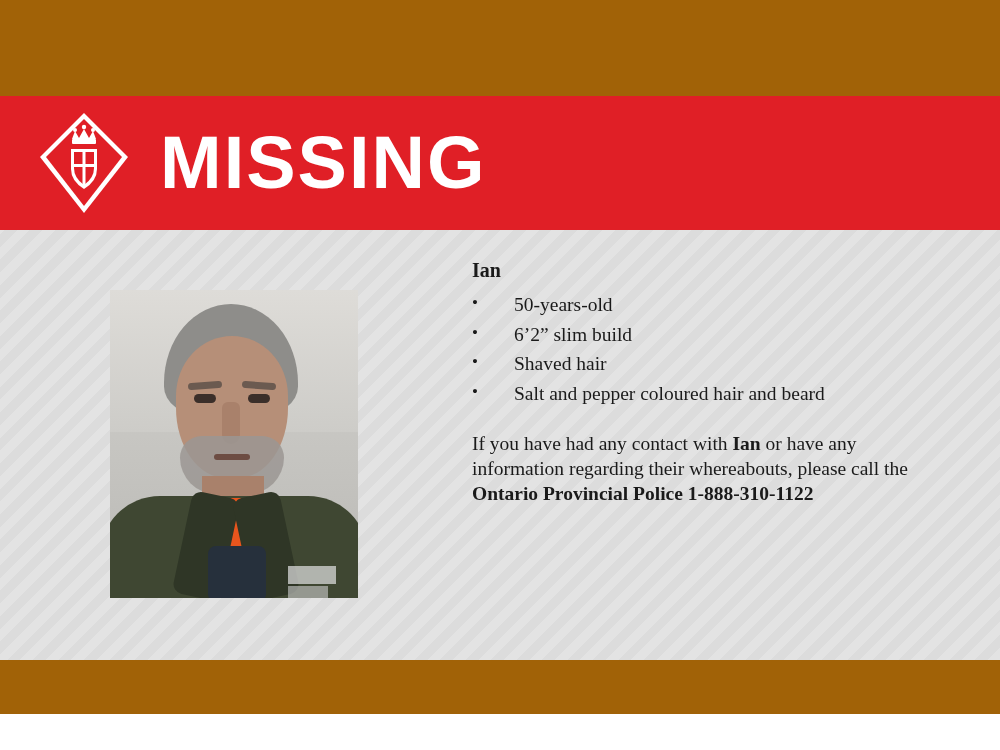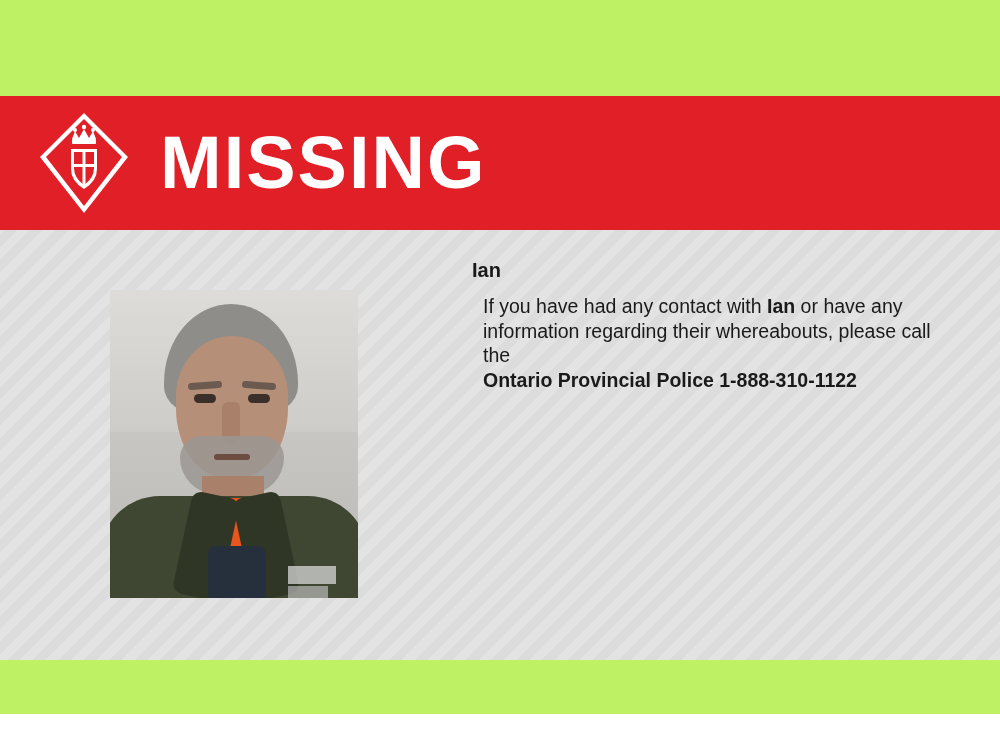--- a/index.html
+++ b/index.html
@@ -11,21 +11,21 @@
     width: 1000px;
     height: 750px;
     font-family: "Liberation Sans", sans-serif;
     overflow: hidden;
   }
 
   .poster {
     position: relative;
     width: 1000px;
     height: 714px;
-    background: #bef264;
+    background: #a16207;
   }
 
   
   .banner {
     position: absolute;
     left: 0;
     top: 96px;
     width: 1000px;
     height: 134px;
     background: #e01f26;
@@ -170,20 +170,21 @@
 
   
   .info {
     position: absolute;
     left: 472px;
     top: 258px;
     width: 500px;
     color: #1a1a1a;
     font-size: 19.5px;
     line-height: 1.26;
+    font-family: Liberation Serif, serif;
   }
   .info .name {
     font-weight: bold;
     font-size: 20px;
     margin: 0 0 10px 0;
   }
   ul.traits {
     list-style: none;
     margin: 0 0 26px 0;
     padding: 0;
@@ -201,21 +202,21 @@
     top: -1px;
     font-size: 17px;
   }
   .last-seen {
     margin: 0 0 28px 0;
     max-width: 450px;
   }
   .last-seen .lbl { font-weight: bold; }
   .last-seen sup { font-size: 0.62em; vertical-align: super; }
   .appeal {
-    margin: 11px;
+    margin: 0;
     max-width: 470px;
   }
   .appeal b { font-weight: bold; }
   .appeal .phone {
     font-weight: bold;
     white-space: nowrap;
     text-align: center;
   }
 </style>
 </head>
@@ -270,19 +271,25 @@
       <div class="ph-shirt"></div>
       <div class="ph-tag"></div>
       <div class="ph-tag2"></div>
     </div>
   </div>
 
   <div class="info">
 
     <p class="name">Ian</p>
 
+    <ul class="traits">
+      <li>50-years-old</li>
+      <li>6’2” slim build</li>
+      <li>Shaved hair</li>
+      <li>Salt and pepper coloured hair and beard</li>
+    </ul>
 
 
     <p class="appeal"><span>If you have had any contact with </span><b>Ian</b><span> or have any information regarding their whereabouts, please call the </span><br><b>Ontario Provincial Police</b><span> </span><b class="phone">1-888-310-1122</b></p>
 
   </div>
 
 </div>
 
 </body></html>

